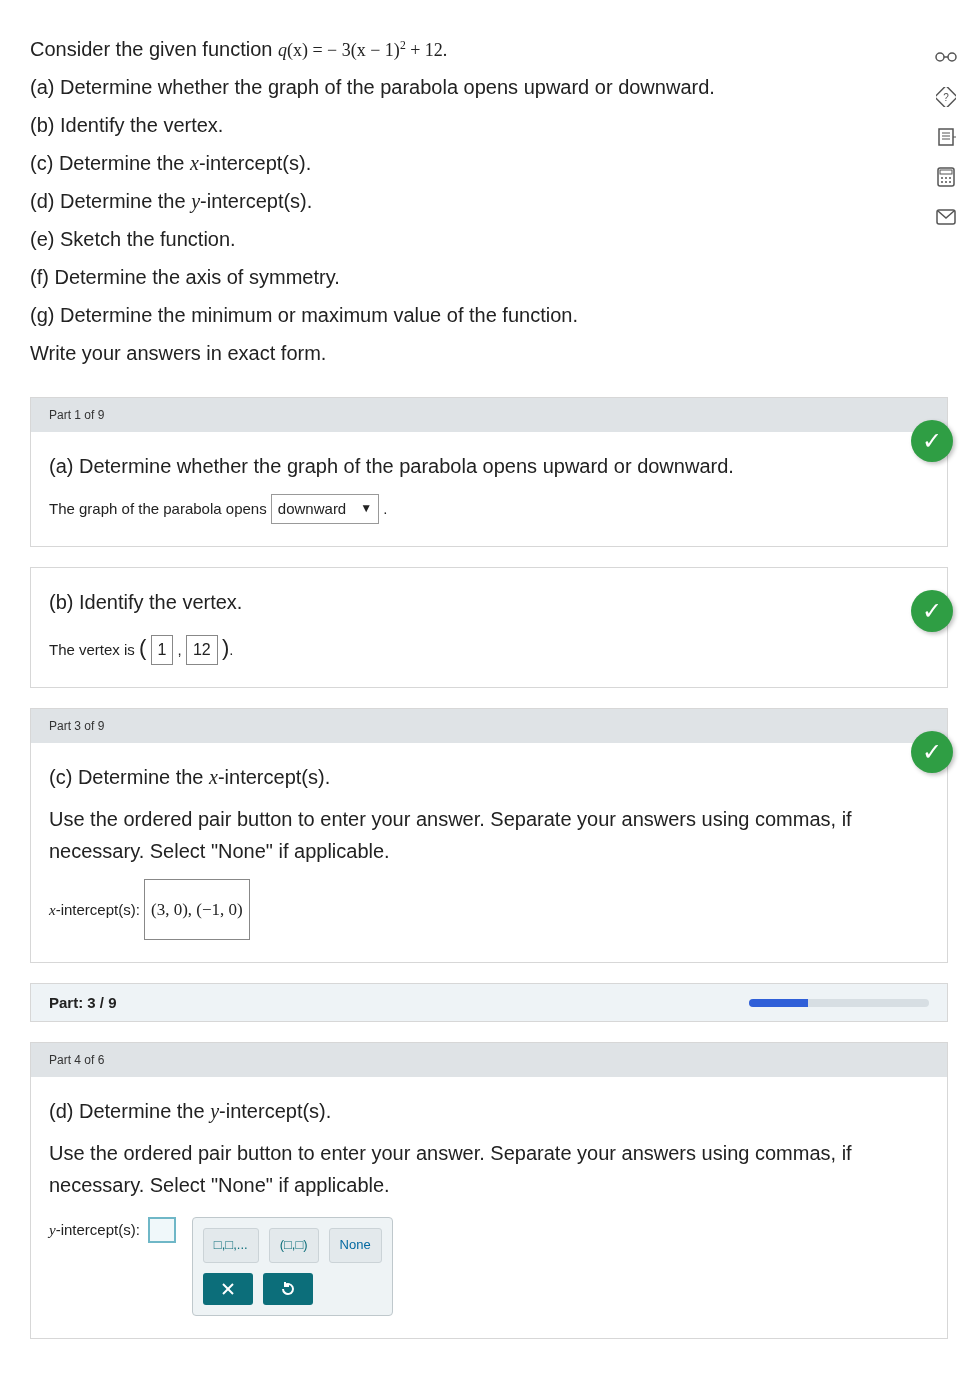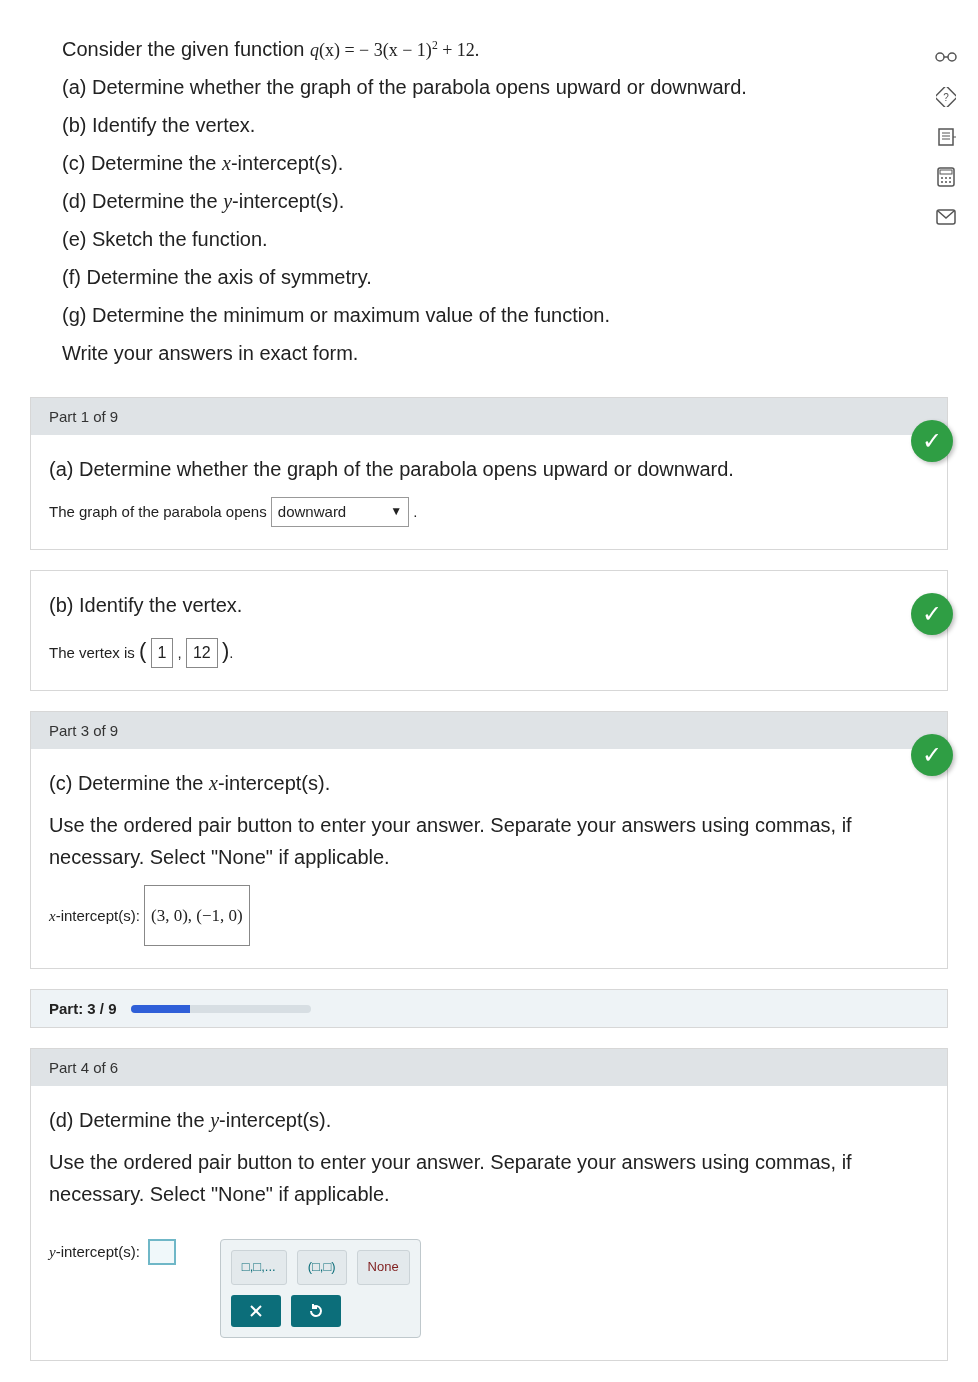--- a/index.html
+++ b/index.html
@@ -30,35 +30,34 @@
     align-items: center;
     justify-content: center;
     cursor: pointer;
     font-size: 18px;
   }
   .intro {
     font-size: 20px;
     line-height: 1.9;
     margin-right: 70px;
     margin-bottom: 25px;
-    margin-left: 32px;
   }
   .intro .math-i { font-style: italic; font-family: 'Times New Roman', serif; }
   .intro .eq { font-family: 'Times New Roman', serif; font-size: 18px;}
   .intro sup { font-size: 0.65em; }
   .panel {
     border: 1px solid #d7d7d7;
     margin-bottom: 20px;
     background: #fff;
     position: relative;
   }
   .panel-header {
     background: #dfe3e6;
     padding: 10px 18px;
-    font-size: 15px;
+    font-size: 12px;
     color: #333;
   }
   .panel-body {
     padding: 18px 18px 22px 18px;
     font-size: 20px;
     line-height: 1.6;
   }
   .panel-body .sub {
     font-size: 15px;
     margin-top: 12px;
@@ -77,21 +76,21 @@
     color: #fff;
     font-size: 24px;
     box-shadow: 2px 2px 4px rgba(0,0,0,0.25);
   }
   .select-box {
     border: 1px solid #999;
     padding: 2px 6px;
     font-size: 15px;
     display: inline-flex;
     align-items: center;
-    gap: 44px;
+    gap: 14px;
     background: #fff;
   }
   .select-box .caret { font-size: 12px; }
   .num-box {
     border: 1px solid #888;
     padding: 1px 6px;
     font-size: 16px;
     background: #fff;
     display: inline-block;
     min-width: 18px;
@@ -115,20 +114,21 @@
   }
   .progress-row {
     background: #eef3f6;
     border: 1px solid #d7d7d7;
     padding: 10px 18px;
     font-size: 15px;
     display: flex;
     align-items: center;
     gap: 14px;
     margin-bottom: 20px;
+    justify-content: space-between;
   }
   .progress-bar {
     flex: 0 0 auto;
     width: 180px;
     height: 8px;
     background: #d7dee3;
     border-radius: 4px;
     overflow: hidden;
   }
   .progress-fill {
@@ -149,21 +149,21 @@
     background: #e3e9ec;
     border: 1px solid #cbd3d7;
     border-radius: 3px;
     padding: 6px 10px;
     font-size: 13px;
     color: #0c6e7a;
     cursor: pointer;
     min-width: 44px;
     text-align: center;
   }
-  .tool-btn.text { color: #7f1d1d; }
+  .tool-btn.text { color: #0369a1; }
   .action-btn {
     background: #0c6e7a;
     color: #fff;
     border: none;
     border-radius: 3px;
     width: 50px;
     height: 32px;
     font-size: 16px;
     cursor: pointer;
     display: inline-flex;
@@ -293,21 +293,21 @@
     </div>
   </div>
 
   <div class="panel" style="margin-bottom:0;">
     <div class="panel-header">Part 4 of 6</div>
     <div class="panel-body">
       <div>
         <span>(d) Determine the </span><span class="math-i2">y</span><span>-intercept(s).</span>
       </div>
       <div style="margin-top:10px;">Use the ordered pair button to enter your answer. Separate your answers using commas, if necessary. Select "None" if applicable.</div>
-      <div class="sub" style="display:flex;align-items:flex-start;gap:44px;margin-top:29px;">
+      <div class="sub" style="display:flex;align-items:flex-start;gap:16px;margin-top:16px;">
         <div style="display:flex;align-items:center;gap:8px;">
           <span><span class="math-i2">y</span><span>-intercept(s): </span></span>
           <span class="empty-box"></span>
         </div>
         <div class="toolbar">
           <div class="toolbar-row">
             <div class="tool-btn">□,□,...</div>
             <div class="tool-btn">(□,□)</div>
             <div class="tool-btn text">None</div>
           </div>

